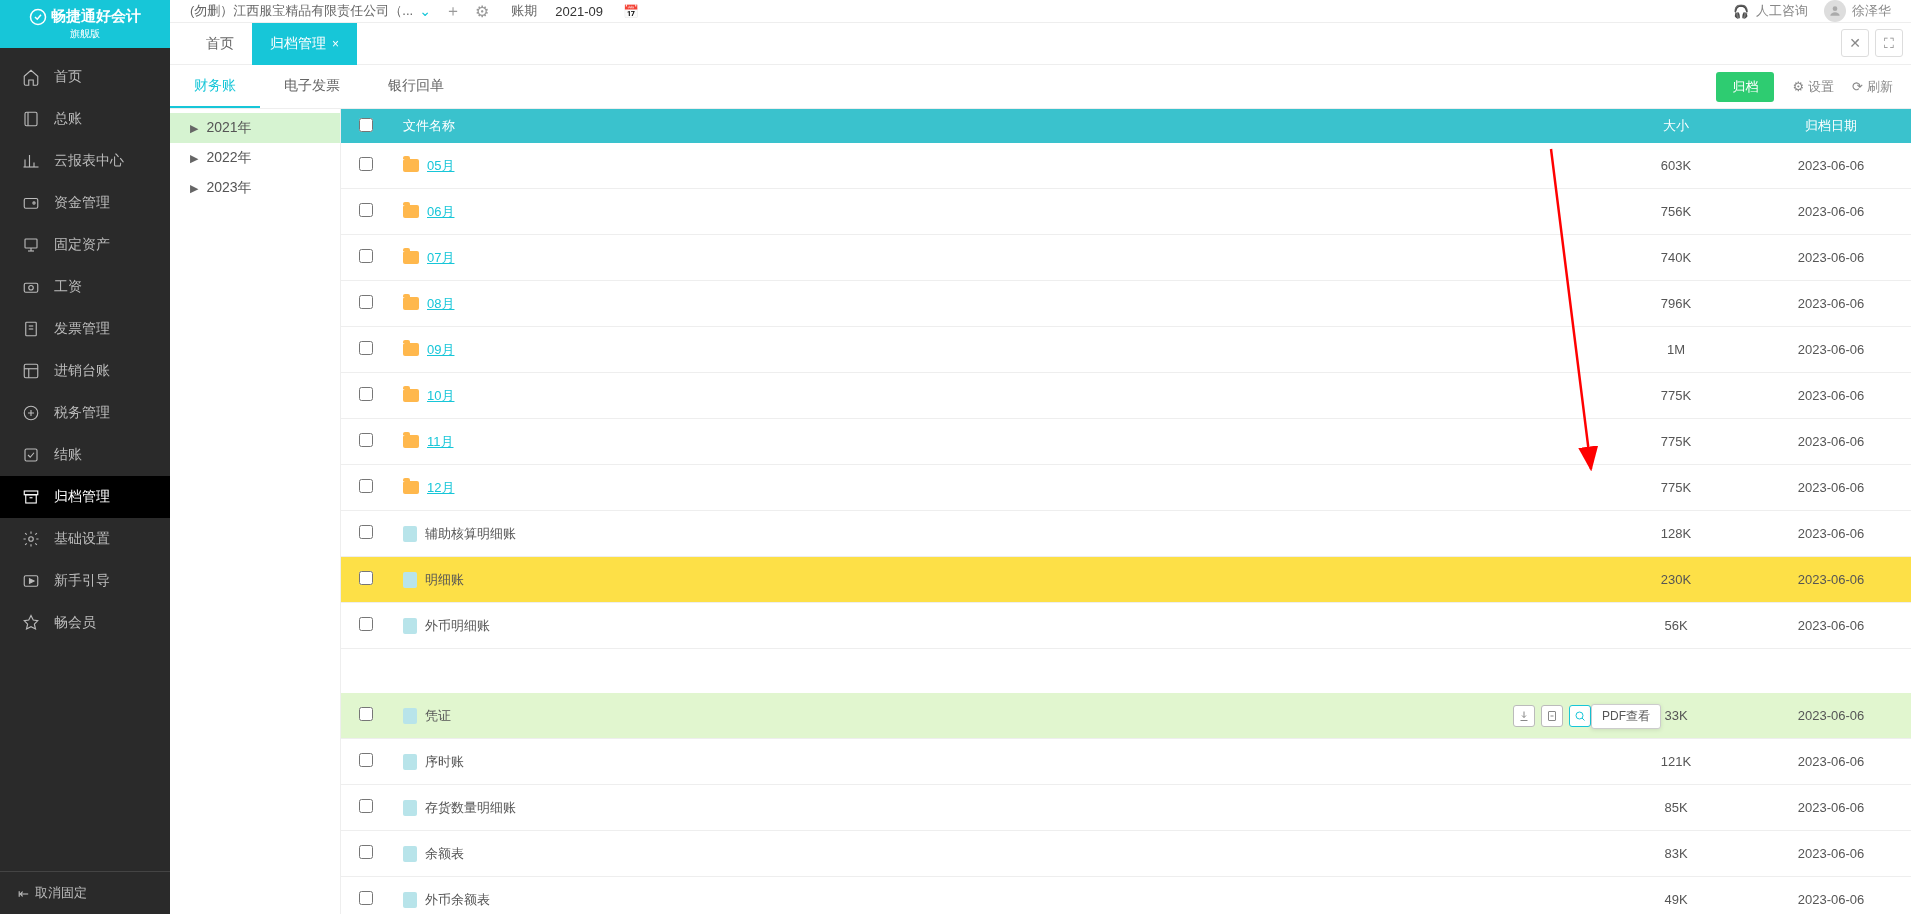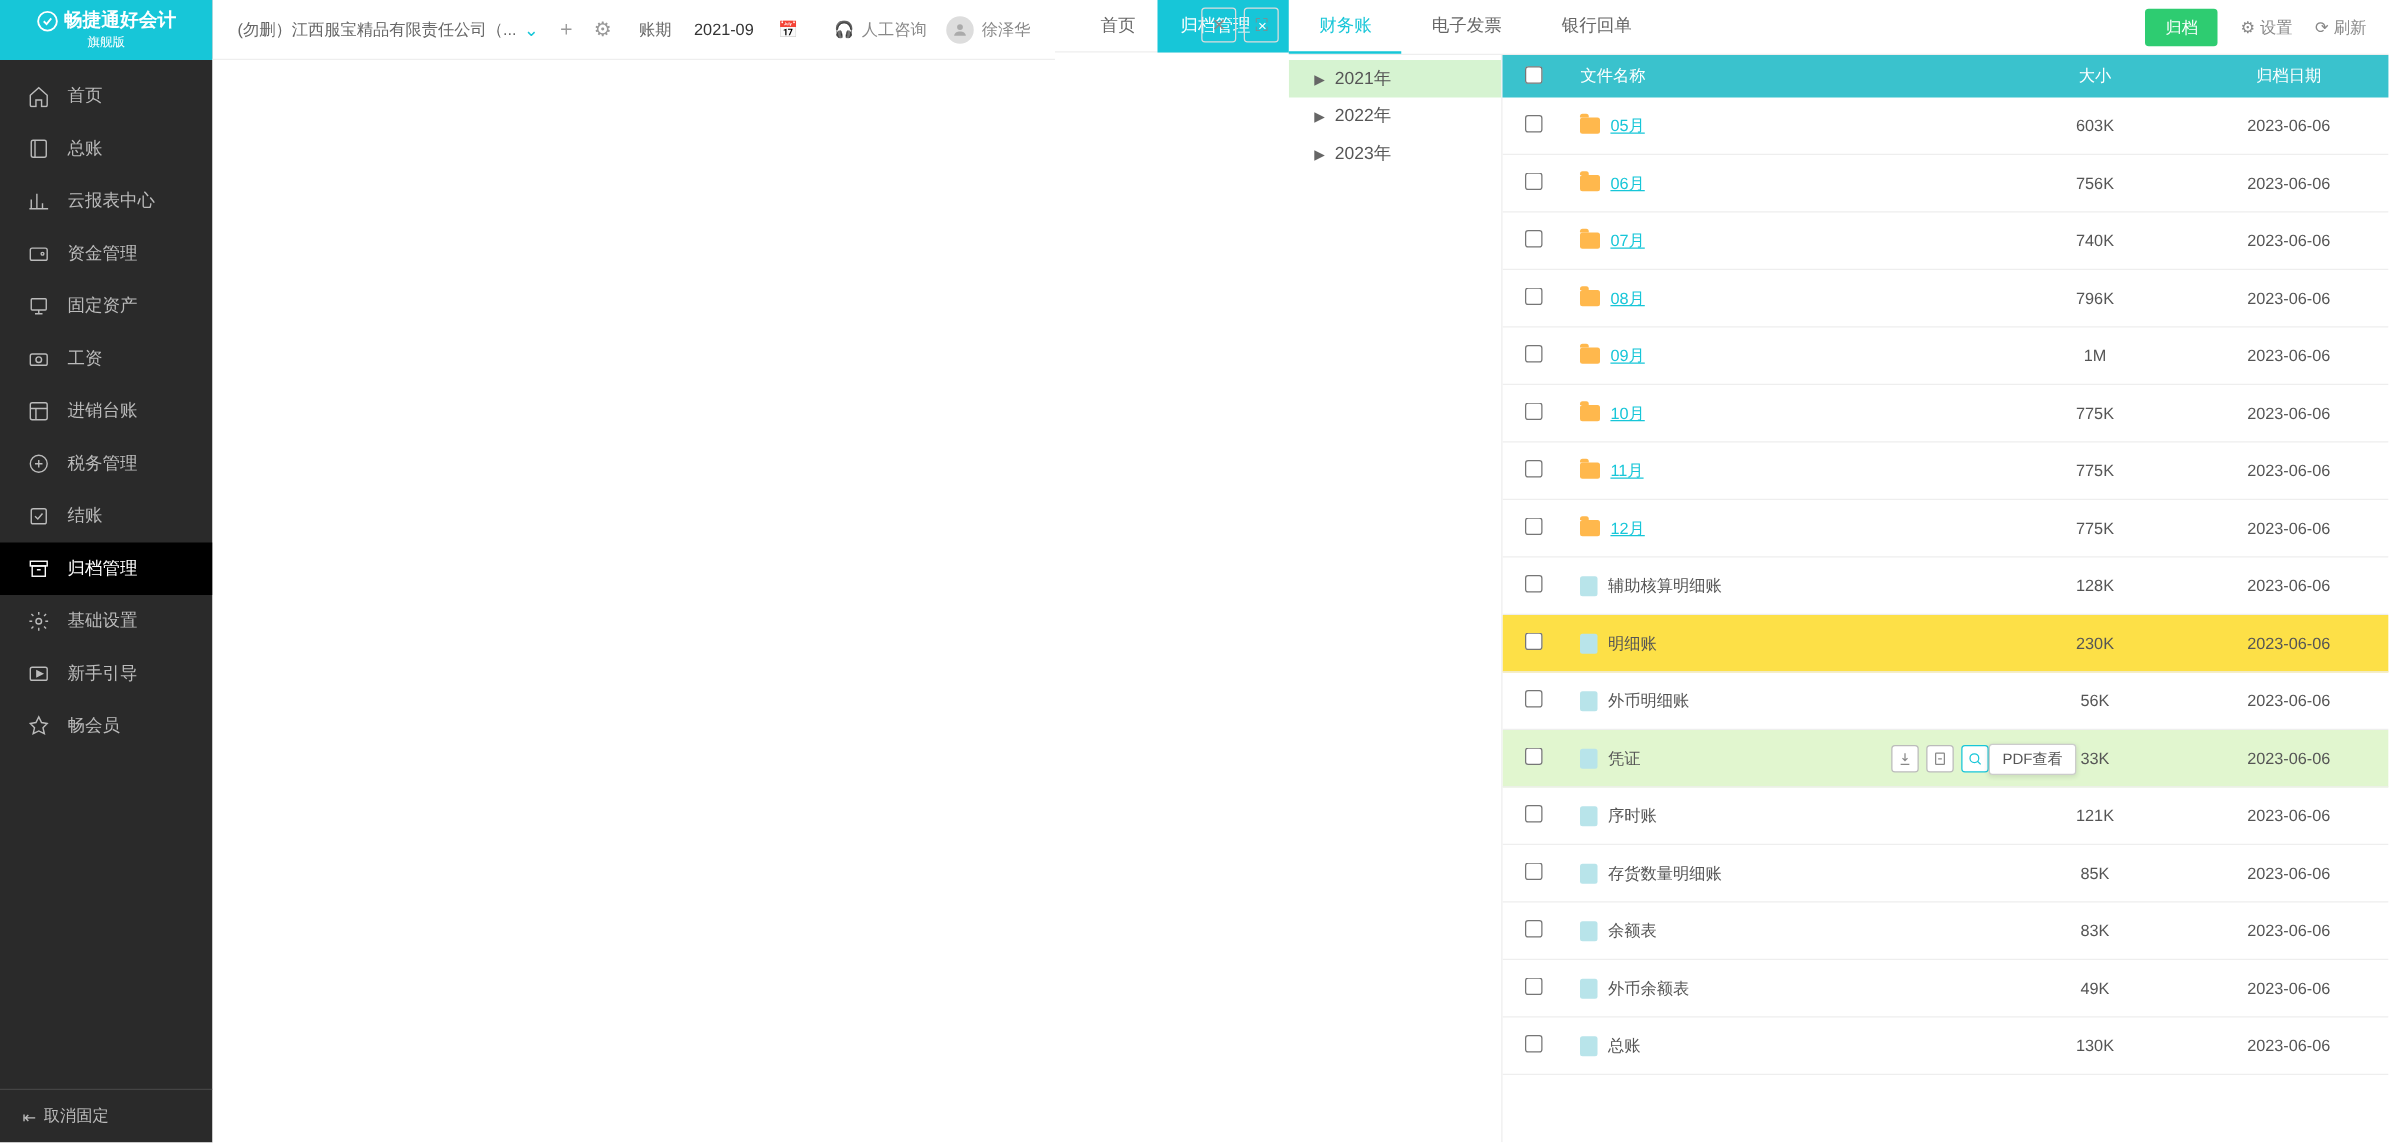--- a/index.html
+++ b/index.html
@@ -12,21 +12,21 @@
 .logo-text { font-size: 15px; font-weight: bold; display: flex; align-items: center; gap: 4px; }
 .logo-sub { font-size: 10px; margin-top: 1px; }
 .nav-items { flex: 1; padding-top: 8px; }
 .nav-item { display: flex; align-items: center; gap: 14px; padding: 12px 22px; cursor: pointer; color: #bbb; font-size: 14px; }
 .nav-item.active { background: #000; color: #fff; }
 .nav-icon { width: 18px; height: 18px; display: inline-flex; align-items: center; justify-content: center; }
 .nav-icon svg { width: 18px; height: 18px; stroke: currentColor; fill: none; stroke-width: 1.5; }
 .sidebar-footer { padding: 12px 18px; border-top: 1px solid #444; color: #bbb; cursor: pointer; font-size: 13px; display: flex; align-items: center; gap: 6px; }
 
 
-.main { flex: 1; display: flex; flex-direction: row; background: #fff; }
+.main { flex: 1; display: flex; flex-direction: column; background: #fff; }
 
 
 .topbar { height: 48px; display: flex; align-items: center; padding: 0 20px; border-bottom: 1px solid #eee; gap: 14px; }
 .company-select { display: flex; align-items: center; gap: 6px; color: #666; font-size: 13px; cursor: pointer; }
 .chevron-down { color: #17c6d8; font-size: 14px; }
 .tb-icon { color: #999; cursor: pointer; font-size: 16px; }
 .period-label { color: #666; margin-left: 8px; }
 .period-value { color: #333; margin-left: 4px; }
 .cal-icon { color: #17c6d8; margin-left: 6px; cursor: pointer; }
 .topbar-spacer { flex: 1; }
@@ -62,21 +62,21 @@
 
 .table-pane { flex: 1; display: flex; flex-direction: column; border-left: 1px solid #eee; position: relative; }
 .thead { background: #3ac2cd; color: #fff; display: flex; height: 34px; align-items: center; font-size: 13px; }
 .th-check { width: 50px; text-align: center; }
 .th-name { flex: 1; padding-left: 12px; }
 .th-size { width: 150px; text-align: center; }
 .th-date { width: 160px; text-align: center; }
 .tbody { flex: 1; overflow: auto; }
 .trow { display: flex; align-items: center; height: 46px; border-bottom: 1px solid #eee; font-size: 13px; color: #555; position: relative; }
 .trow.hl-green { background: #fde047; }
-.trow.hl-light { background: #e1f6cf; }
+.trow.hl-light { background: #e1f6cf; margin-top: 44px; }
 .td-check { width: 50px; text-align: center; }
 .td-name { flex: 1; padding-left: 12px; display: flex; align-items: center; gap: 8px; }
 .td-size { width: 150px; text-align: center; }
 .td-date { width: 160px; text-align: center; }
 .folder-icon { width: 16px; height: 13px; background: #ffb84d; border-radius: 2px; display: inline-block; position: relative; }
 .folder-icon::before { content: ""; position: absolute; top: -3px; left: 0; width: 7px; height: 3px; background: #ffb84d; border-radius: 2px 2px 0 0; }
 .file-icon { width: 14px; height: 16px; background: #b8e4ea; border-radius: 2px; display: inline-block; }
 .fname-link { color: #17c6d8; text-decoration: underline; cursor: pointer; }
 .fname-text { color: #555; }
 .row-actions { position: absolute; right: 320px; display: flex; gap: 6px; align-items: center; }
@@ -154,20 +154,30 @@
           <span>固定资产</span>
         </div>
         <div class="nav-item">
           <span class="nav-icon">
             <svg viewBox="0 0 24 24">
               <rect x="3" y="7" width="18" height="12" rx="2"></rect>
               <circle cx="12" cy="13" r="3"></circle>
             </svg>
           </span>
           <span>工资</span>
+        </div>
+        <div class="nav-item">
+          <span class="nav-icon">
+            <svg viewBox="0 0 24 24">
+              <rect x="5" y="3" width="14" height="18" rx="1"></rect>
+              <line x1="9" y1="8" x2="15" y2="8"></line>
+              <line x1="9" y1="12" x2="15" y2="12"></line>
+            </svg>
+          </span>
+          <span>发票管理</span>
         </div>
         <div class="nav-item">
           <span class="nav-icon">
             <svg viewBox="0 0 24 24">
               <rect x="3" y="3" width="18" height="18" rx="2"></rect>
               <line x1="3" y1="9" x2="21" y2="9"></line>
               <line x1="9" y1="9" x2="9" y2="21"></line>
             </svg>
           </span>
           <span>进销台账</span>

